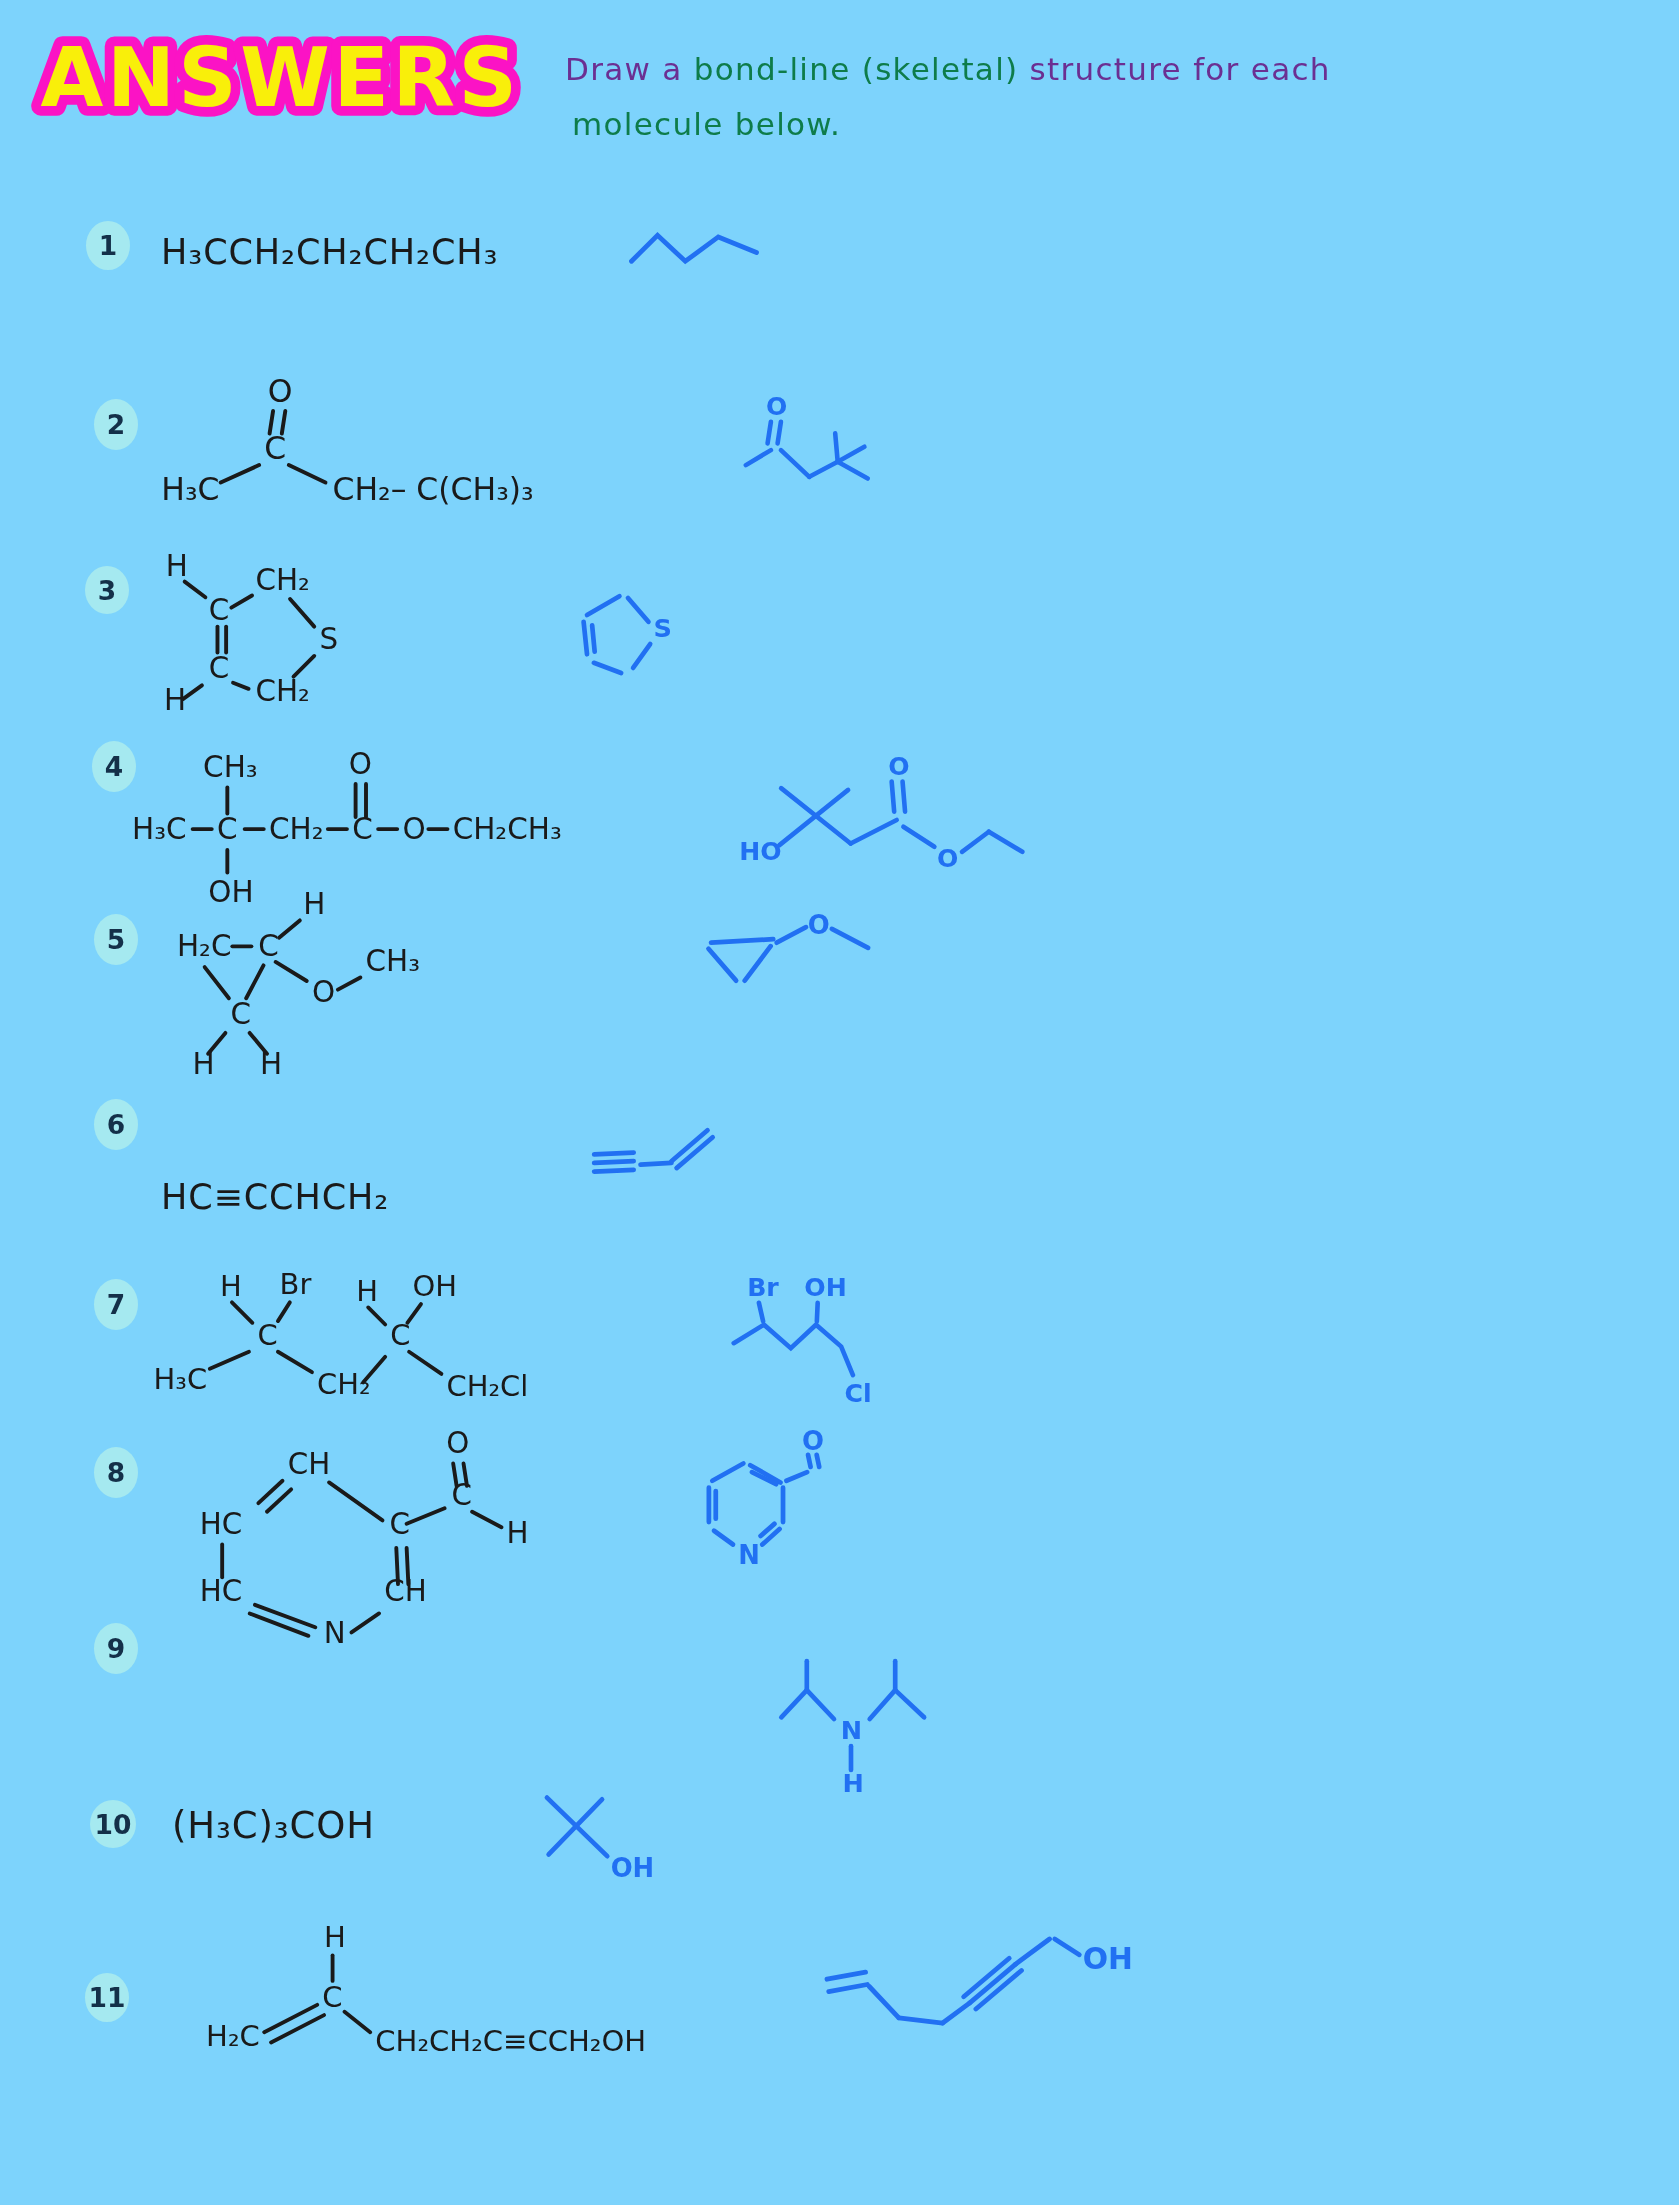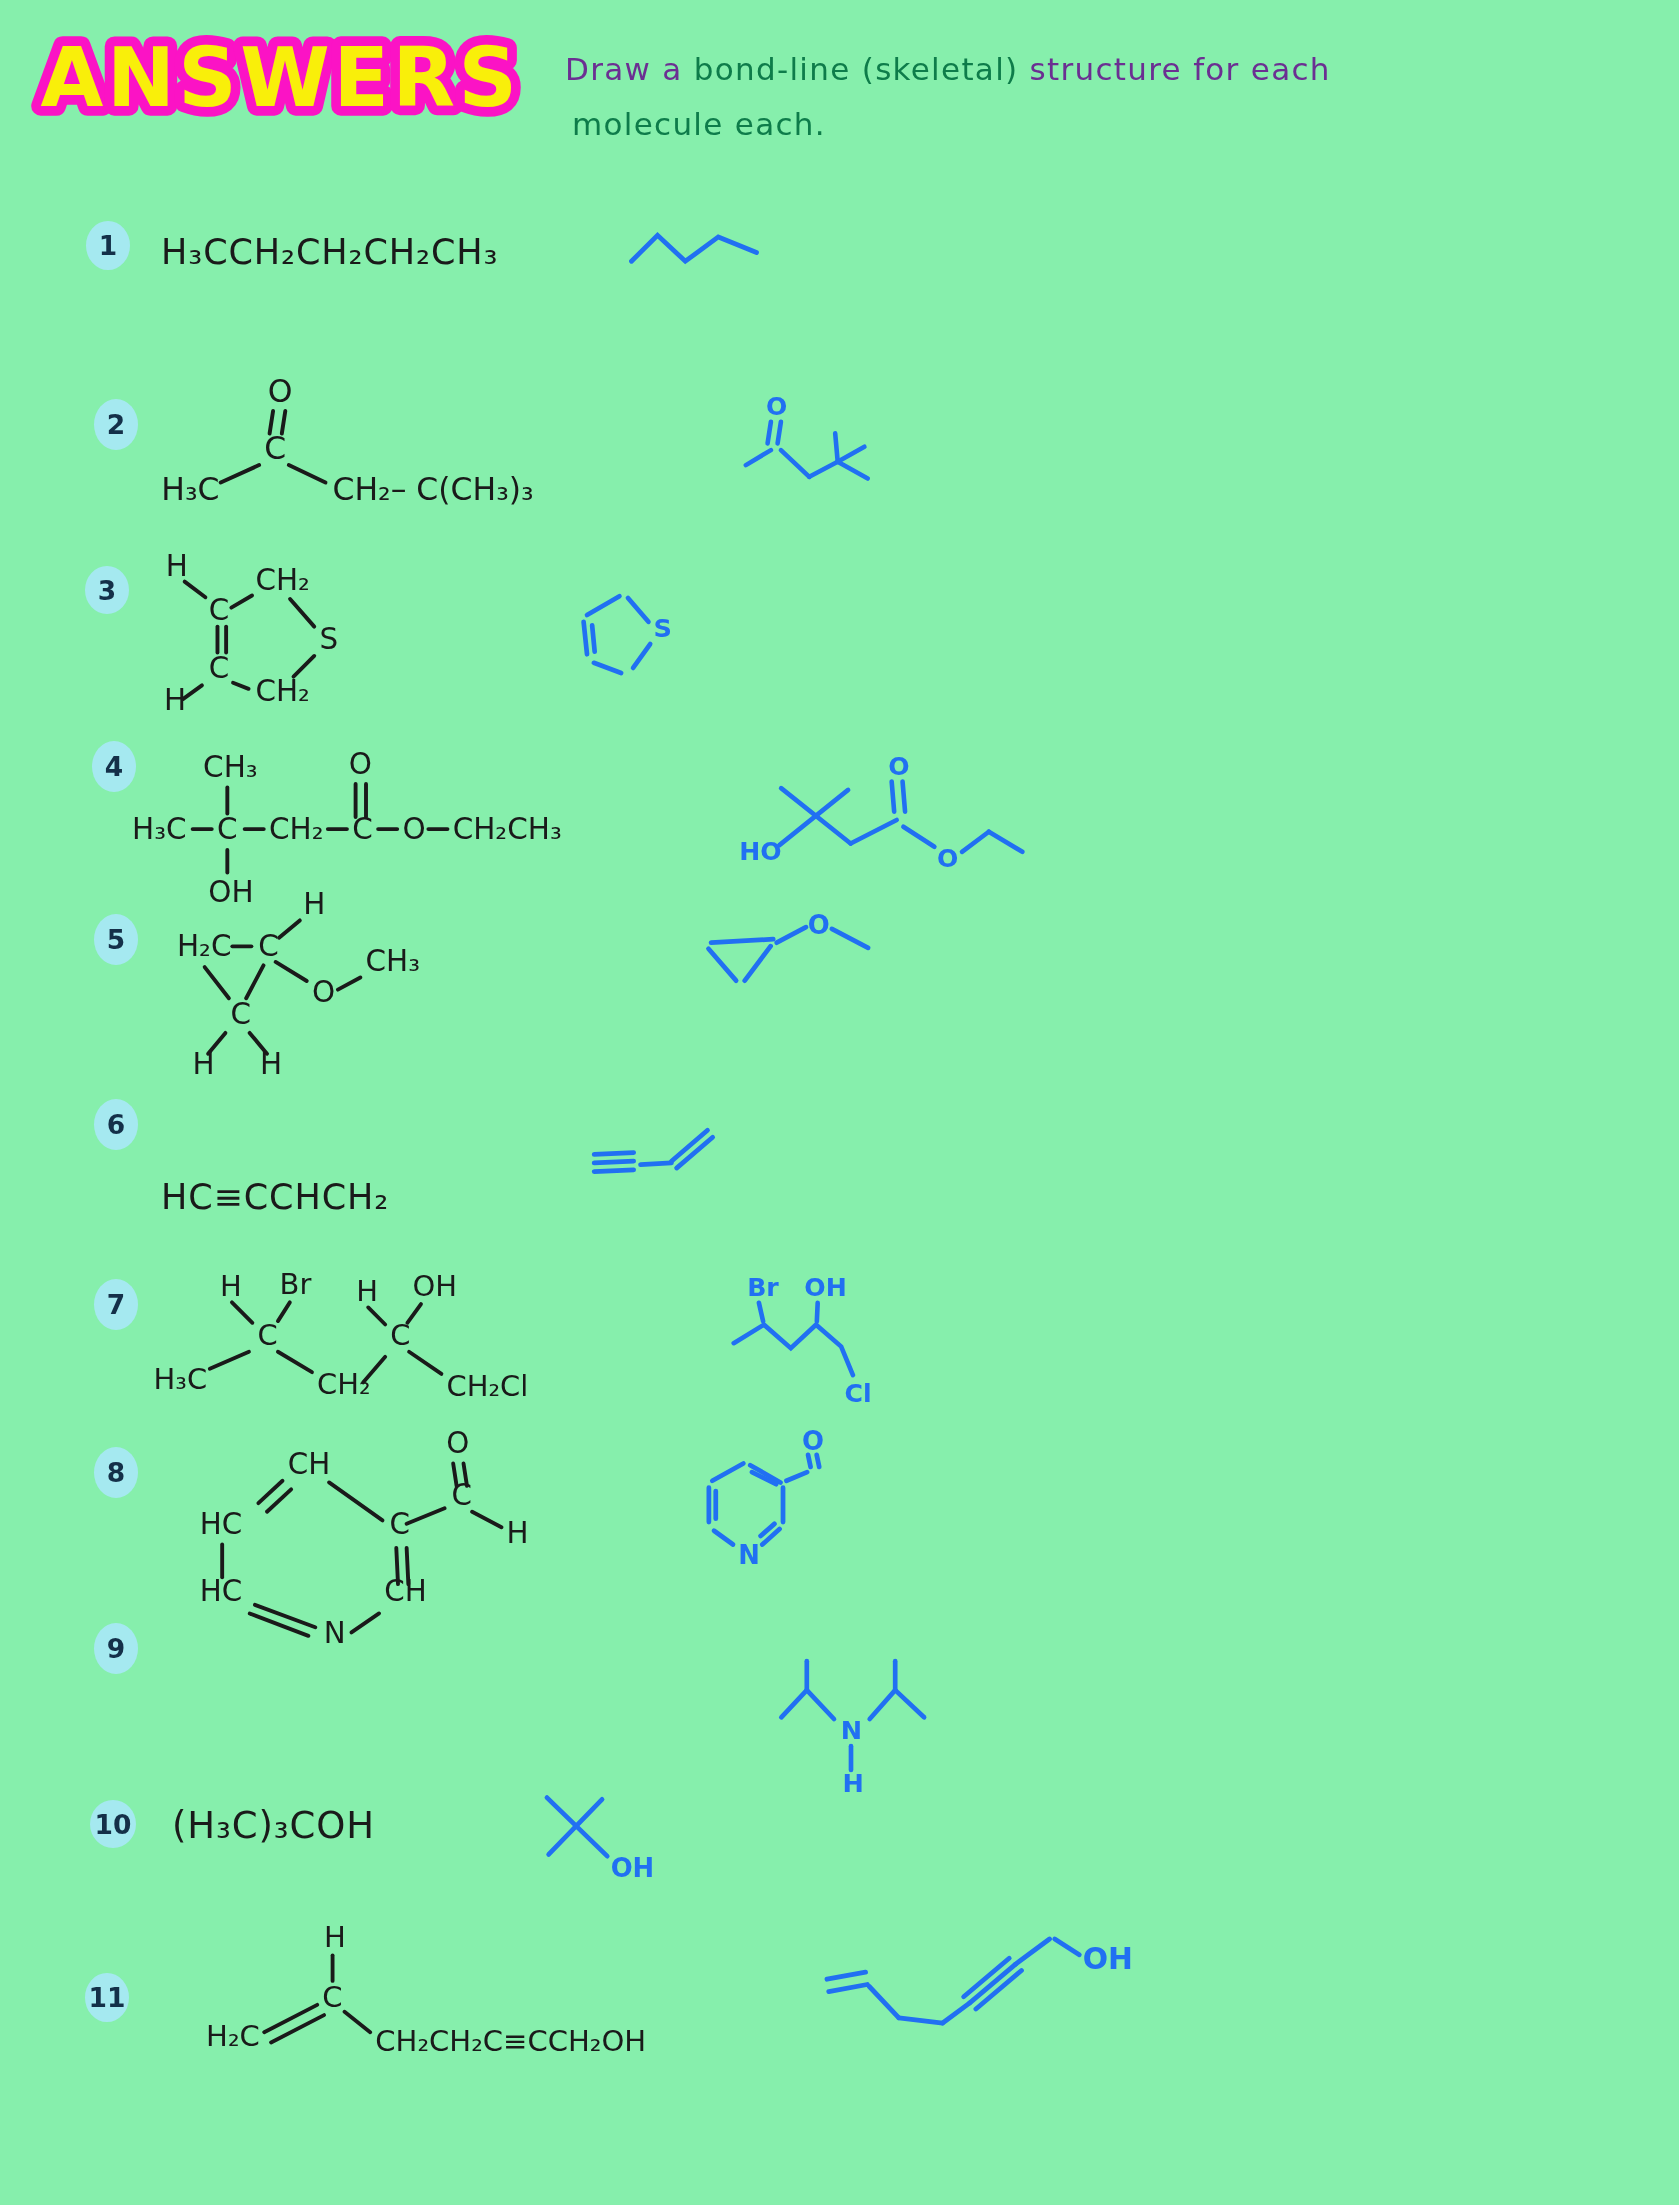--- a/index.html
+++ b/index.html
@@ -1,16 +1,16 @@
 <!DOCTYPE html>
 <html style="--ink: #1a1a1a; --blue: #2170f2; --magenta: #fb13c5; --yellow: #f9ef0a; --purple: #6b2f92; --green: #0e7c4a; --badge: #a5e9f0;font-size:14px"><head>
 <meta charset="utf-8">
 <style>
   html,body{margin:0;padding:0;background:#fff;}
-  .page{position:relative;width:1680px;height:2206px;background:#86efac;overflow:hidden;
+  .page{position:relative;width:1680px;height:2206px;background:#7dd3fc;overflow:hidden;
         font-family:"DejaVu Sans",sans-serif;}
   .abs{position:absolute;}
   .badge{position:absolute;background:var(--badge);border-radius:50%;
          display:flex;align-items:center;justify-content:center;
          font-size:26.5px;font-weight:600;color:#143049;}
   .formula{position:absolute;font-size:35px;color:var(--ink);font-weight:500;
            letter-spacing:0.9px;white-space:nowrap;line-height:1.1;margin-top:8px;}
   .instr{position:absolute;font-size:31px;letter-spacing:1.3px;font-weight:500;white-space:nowrap;}
   .purple{color:var(--purple);}
   .green{color:var(--green);}
@@ -32,21 +32,21 @@
 
   <svg class="abs" style="left:51px;top:25px" width="459" height="106" viewBox="0 0 520 120">
     <text class="title-txt" x="260" y="92" text-anchor="middle">ANSWERS</text>
   </svg>
 
   <div class="instr" style="left:565px;top:51px">
     <span class="purple">Draw a</span>
     <span class="green">bond-line (skeletal)</span>
     <span class="purple">structure for each</span>
   </div>
-  <div class="instr green" style="left:572px;top:106px">molecule each.</div>
+  <div class="instr green" style="left:572px;top:106px">molecule below.</div>
 
   <div class="badge" style="left:86px;top:221px;width:44px;height:49px">1</div>
   <div class="badge" style="left:94px;top:399px;width:44px;height:51px">2</div>
   <div class="badge" style="left:85px;top:566px;width:44px;height:48px">3</div>
   <div class="badge" style="left:92px;top:741px;width:44px;height:51px">4</div>
   <div class="badge" style="left:94px;top:914px;width:44px;height:51px">5</div>
   <div class="badge" style="left:94px;top:1099px;width:44px;height:51px">6</div>
   <div class="badge" style="left:94px;top:1279px;width:44px;height:51px">7</div>
   <div class="badge" style="left:94px;top:1447px;width:44px;height:51px">8</div>
   <div class="badge" style="left:94px;top:1623px;width:44px;height:51px">9</div>

